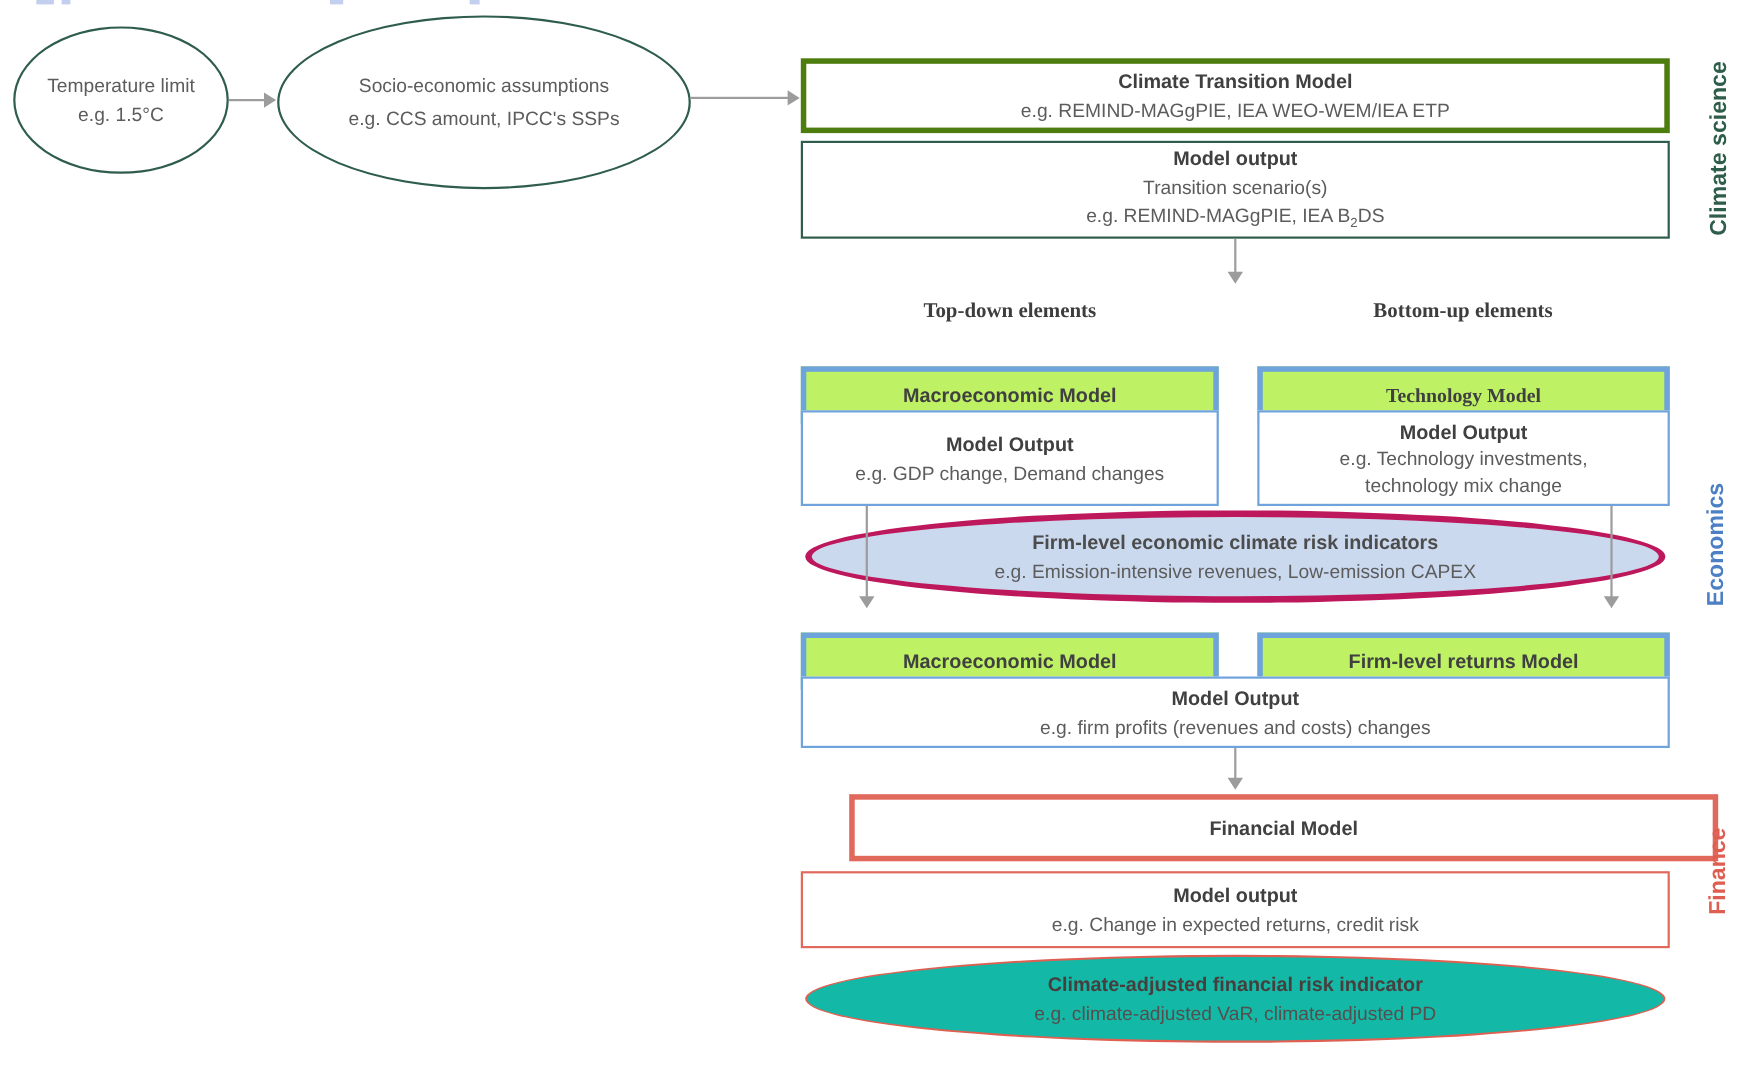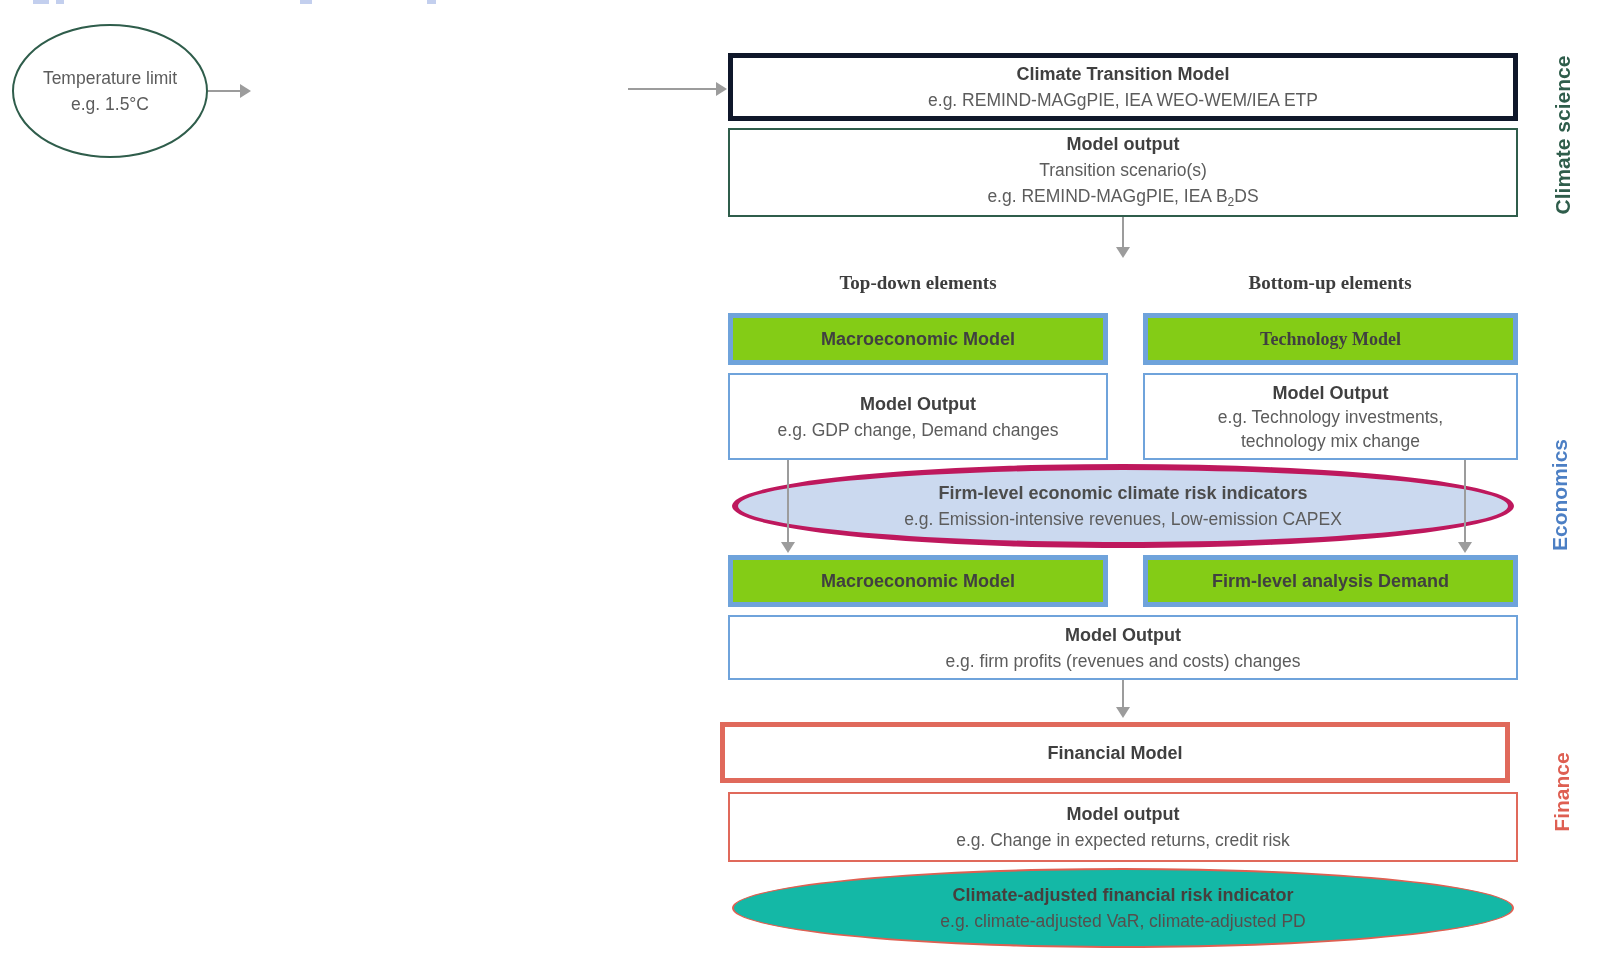--- a/index.html
+++ b/index.html
@@ -6,23 +6,23 @@
   #stage{
     position:relative;width:1599px;height:974px;background:#ffffff;overflow:hidden;
     font-family:"Liberation Sans",sans-serif;color:#404040;
   }
   .abs{position:absolute;box-sizing:border-box;}
   .center-col{display:flex;flex-direction:column;align-items:center;justify-content:center;text-align:center;}
   .title{font-weight:bold;font-size:18px;color:#404040;line-height:26px;}
   .sub-line{font-size:17.5px;color:#5c5c5c;line-height:26px;}
   .ellipse{border-radius:50%;}
   .green-stroke{border:2.5px solid #2f5d4b;background:#ffffff;}
-  .green-thick{border:5px solid #0f172a;background:#ffffff;}
+  .green-thick{border:5px solid #4d7c0f;background:#ffffff;}
   .green-thin{border:2px solid #2f5d4b;background:#ffffff;}
-  .blue-thick{border:5px solid #6fa3db;background:#84cc16;}
+  .blue-thick{border:5px solid #6fa3db;background:#bef264;margin-top:20px;}
   .blue-thin{border:2px solid #6fa3db;background:#ffffff;}
   .red-thick{border:5px solid #e0695b;background:#ffffff;}
   .red-thin{border:2px solid #e0695b;background:#ffffff;}
   .blue-ellipse{background:#cbd9ef;border:6px solid #be185d;}
   .red-ellipse{background:#14b8a6;border:2.5px solid #df6052;}
   .heading{font-weight:bold;font-size:19px;color:#3d3d3d;text-align:center;line-height:26px;font-family:Liberation Serif, serif;}
   .side-label{
     text-align:center;font-weight:bold;font-size:21px;white-space:nowrap;
     transform:rotate(-90deg);line-height:30px;
   }
@@ -50,20 +50,24 @@
   <div class="abs ellipse green-stroke center-col" style="left:12px;top:24px;width:196px;height:134px;">
     <div class="sub-line">Temperature limit</div>
     <div class="sub-line">e.g. 1.5°C</div>
   </div>
 
   <div class="abs arrow">
     <div class="a-line-h" style="left:208px;top:90px;width:33px;"></div>
     <div class="a-head-right" style="left:240px;top:84px;"></div>
   </div>
 
+  <div class="abs ellipse green-stroke center-col" style="left:252px;top:14px;width:376px;height:158px;">
+    <div class="sub-line" style="line-height:30px;">Socio-economic assumptions</div>
+    <div class="sub-line" style="line-height:30px;">e.g. CCS amount, IPCC's SSPs</div>
+  </div>
 
   <div class="abs arrow">
     <div class="a-line-h" style="left:628px;top:88px;width:89px;"></div>
     <div class="a-head-right" style="left:716px;top:82px;"></div>
   </div>
 
   <div class="abs green-thick center-col" style="left:728px;top:53px;width:790px;height:68px;">
     <div class="title">Climate Transition Model</div>
     <div class="sub-line">e.g. REMIND-MAGgPIE, IEA WEO-WEM/IEA ETP</div>
   </div>
@@ -112,36 +116,36 @@
   </div>
   <div class="abs arrow">
     <div class="a-line-v" style="left:1464px;top:460px;height:83px;"></div>
     <div class="a-head-down" style="left:1458px;top:542px;"></div>
   </div>
 
   <div class="abs blue-thick center-col" style="left:728px;top:555px;width:380px;height:52px;">
     <div class="title">Macroeconomic Model</div>
   </div>
   <div class="abs blue-thick center-col" style="left:1143px;top:555px;width:375px;height:52px;">
-    <div class="title">Firm-level analysis Demand</div>
+    <div class="title">Firm-level returns Model</div>
   </div>
 
   <div class="abs blue-thin center-col" style="left:728px;top:615px;width:790px;height:65px;">
     <div class="title">Model Output</div>
     <div class="sub-line">e.g. firm profits (revenues and costs) changes</div>
   </div>
 
   <div class="abs side-label lbl-blue" style="left:1410px;top:480px;width:300px;height:30px;">Economics</div>
 
   <div class="abs arrow">
     <div class="a-line-v" style="left:1122px;top:680px;height:28px;"></div>
     <div class="a-head-down" style="left:1116px;top:707px;"></div>
   </div>
 
-  <div class="abs red-thick center-col" style="left:720px;top:722px;width:790px;height:61px;">
+  <div class="abs red-thick center-col" style="left:772px;top:722px;width:790px;height:61px;">
     <div class="title">Financial Model</div>
   </div>
 
   <div class="abs red-thin center-col" style="left:728px;top:792px;width:790px;height:70px;">
     <div class="title">Model output</div>
     <div class="sub-line">e.g. Change in expected returns, credit risk</div>
   </div>
 
   <div class="abs ellipse red-ellipse center-col" style="left:732px;top:868px;width:782px;height:80px;">
     <div class="title" style="color:#463f3d;">Climate-adjusted financial risk indicator</div>

